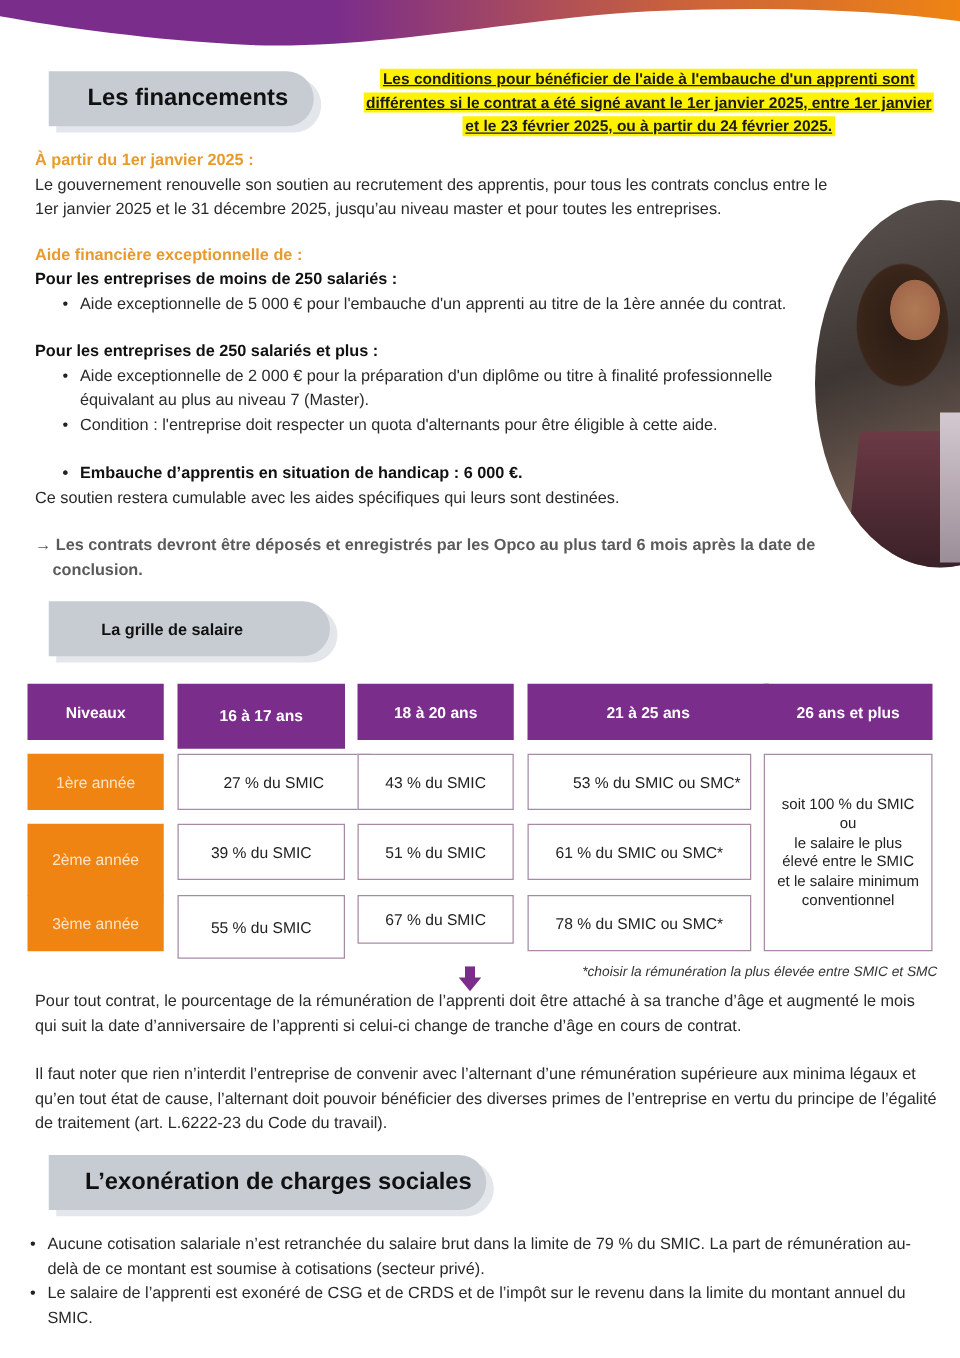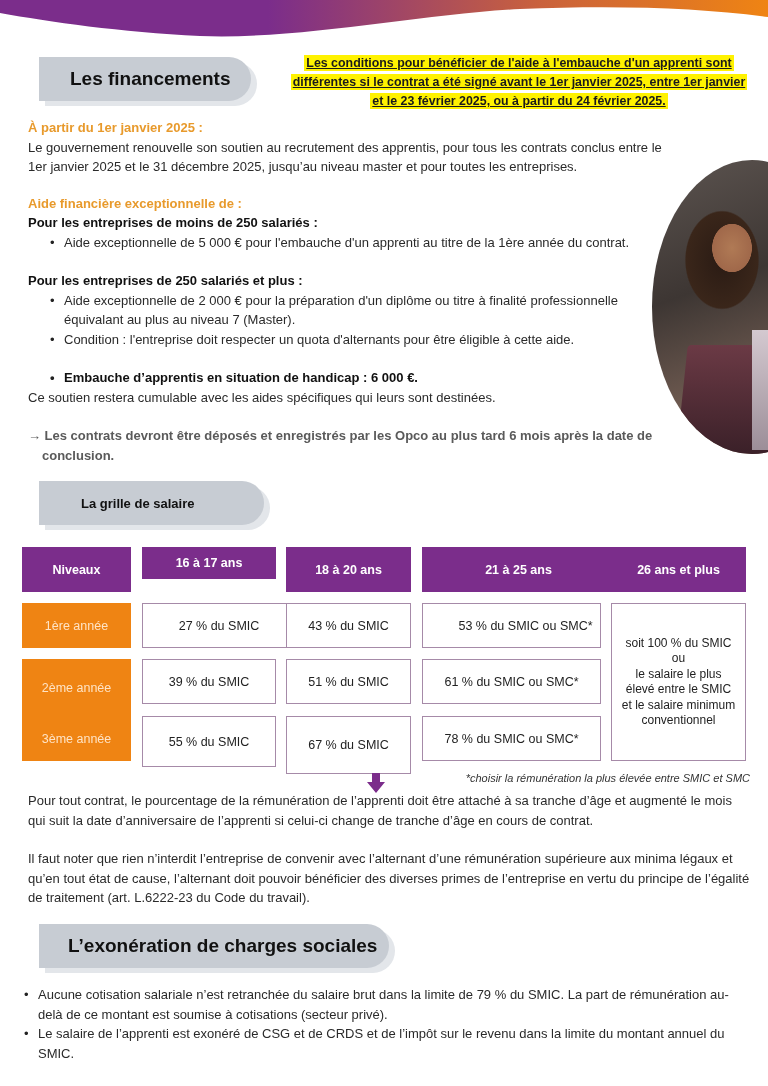--- a/index.html
+++ b/index.html
@@ -124,38 +124,38 @@
   <div class="laptop2"></div>
 </div>
 
 <div class="section-pill pill-2">
   <span>La grille de salaire</span>
 </div>
 
 <div class="grid">
 
   <div class="cell head" style="left:22px; top:547px; width:109px; height:45px;">Niveaux</div>
-  <div class="cell head" style="left:142px; top:547px; width:134px; height:32px;">16 à 17 ans</div>
+  <div class="cell head" style="left:142px; top:547px; width:134px; height:52px;">16 à 17 ans</div>
   <div class="cell head" style="left:286px; top:547px; width:125px; height:45px;">18 à 20 ans</div>
   <div class="cell head" style="left:422px; top:547px; width:193px; height:45px;">21 à 25 ans</div>
   <div class="cell head" style="left:611px; top:547px; width:135px; height:45px;">26 ans et plus</div>
 
   <div class="cell lvl" style="left:22px; top:603px; width:109px; height:45px;">1ère année</div>
   <div class="cell val" style="left:142px; top:603px; width:154px; height:45px;">27 % du SMIC</div>
   <div class="cell val" style="left:286px; top:603px; width:125px; height:45px;">43 % du SMIC</div>
   <div class="cell val" style="left:422px; top:603px; width:179px; height:45px;padding-left:28px;">53 % du SMIC ou SMC*</div>
 
   <div class="cell lvl" style="left:22px; top:659px; width:109px; height:58px;">2ème année</div>
   <div class="cell val" style="left:142px; top:659px; width:134px; height:45px;">39 % du SMIC</div>
   <div class="cell val" style="left:286px; top:659px; width:125px; height:45px;">51 % du SMIC</div>
   <div class="cell val" style="left:422px; top:659px; width:179px; height:45px;">61 % du SMIC ou SMC*</div>
 
   <div class="cell lvl" style="left:22px; top:716px; width:109px; height:45px;">3ème année</div>
   <div class="cell val" style="left:142px; top:716px; width:134px; height:51px;">55 % du SMIC</div>
-  <div class="cell val" style="left:286px; top:716px; width:125px; height:58px;">67 % du SMIC</div>
+  <div class="cell val" style="left:286px; top:716px; width:125px; height:39px;">67 % du SMIC</div>
   <div class="cell val" style="left:422px; top:716px; width:179px; height:45px;">78 % du SMIC ou SMC*</div>
 
   <div class="cell val val-tall" style="left:611px; top:603px; width:135px; height:158px; flex-direction:column;">
     <div>soit 100 % du SMIC</div>
     <div>ou</div>
     <div>le salaire le plus</div>
     <div>élevé entre le SMIC</div>
     <div>et le salaire minimum</div>
     <div>conventionnel</div>
   </div>

